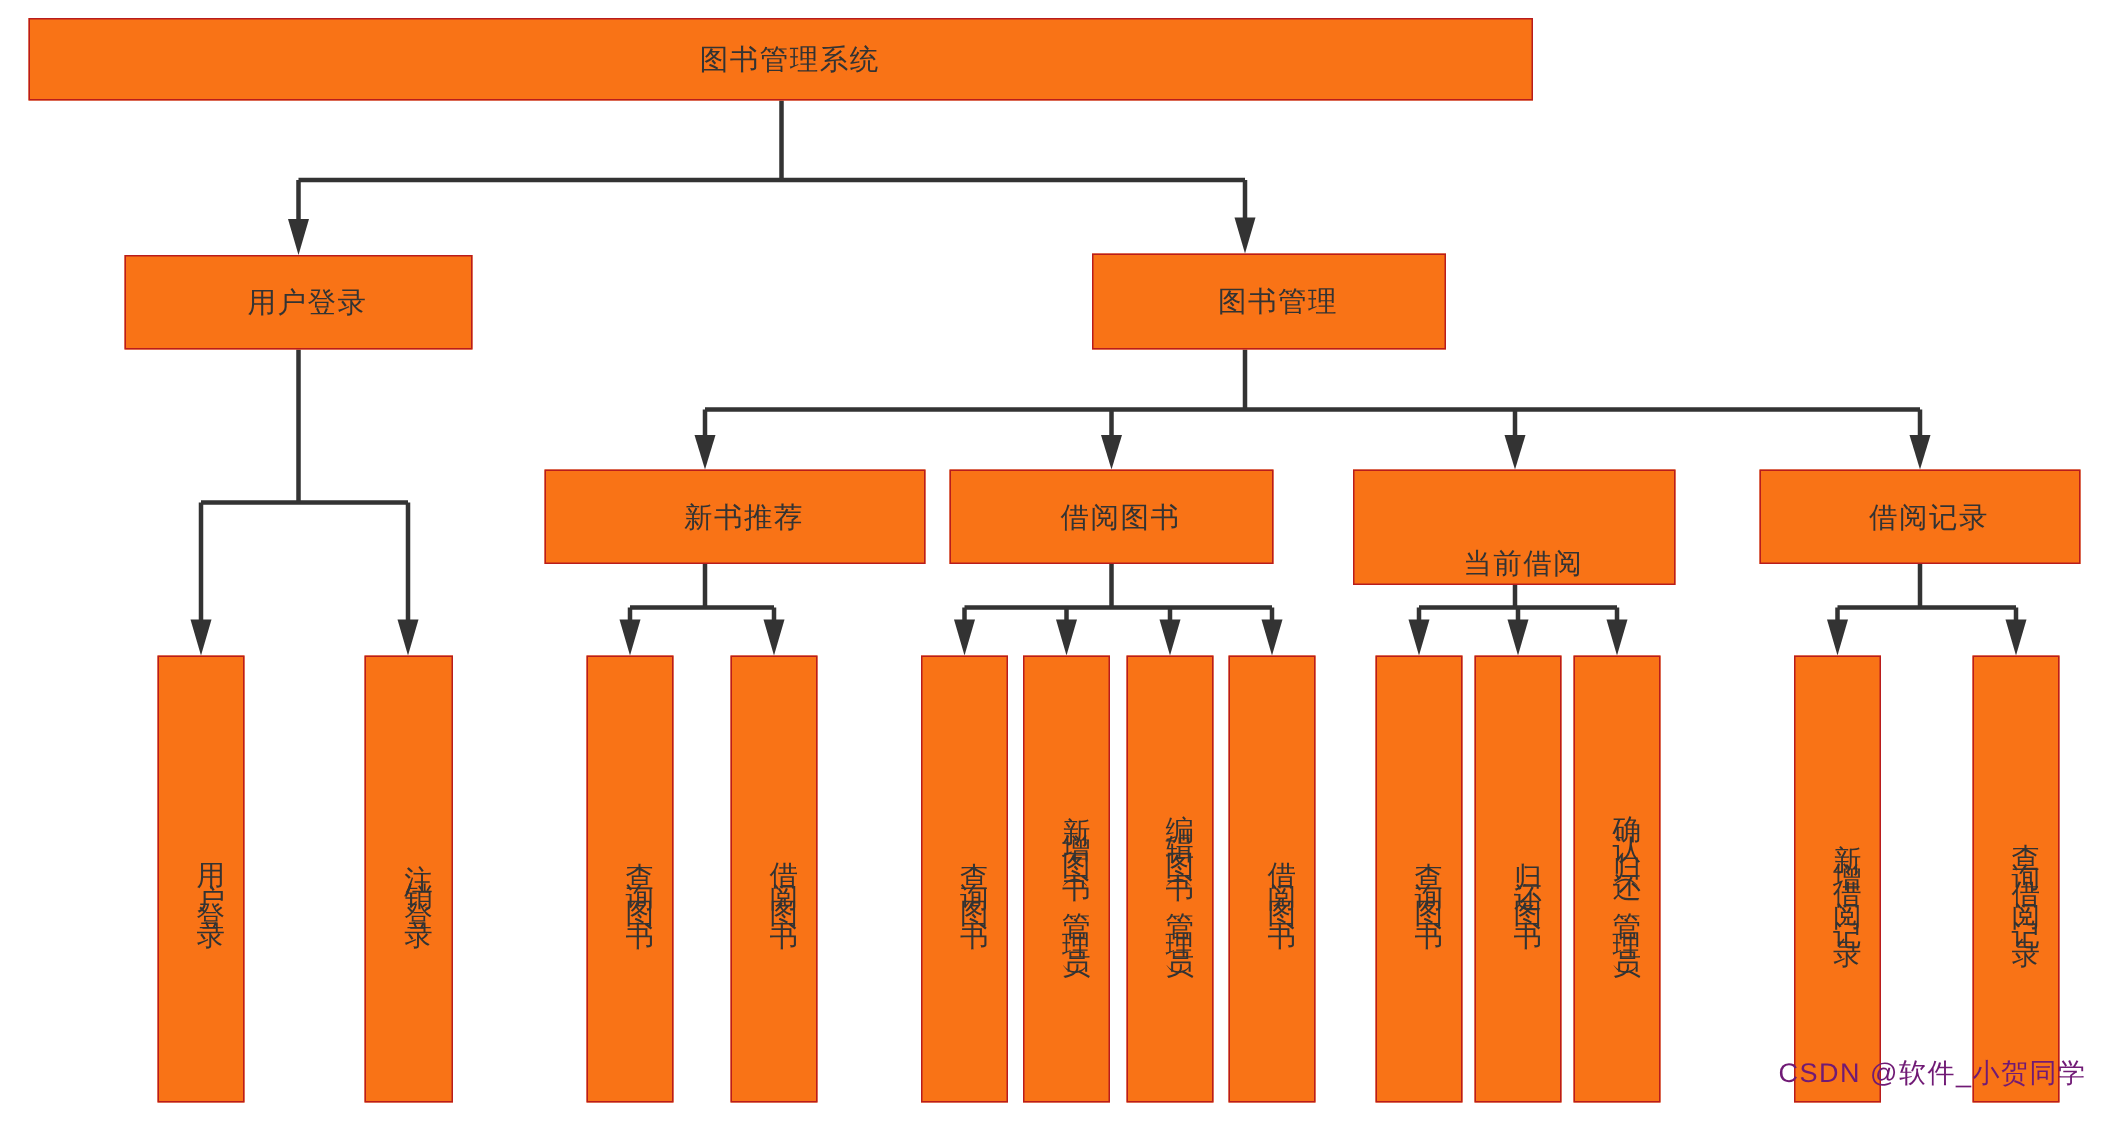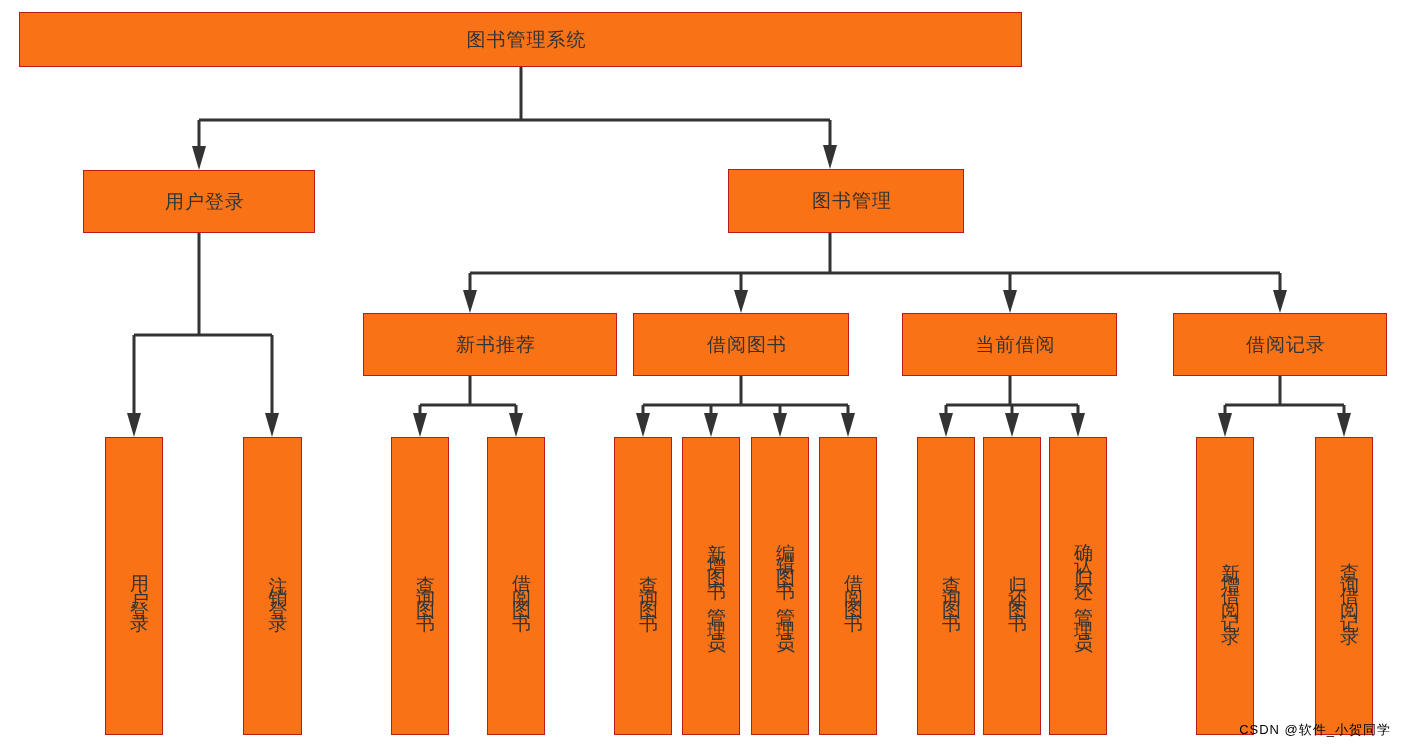--- a/index.html
+++ b/index.html
@@ -30,23 +30,23 @@
   .vbox span{
     writing-mode:vertical-rl;
     text-orientation:mixed;
     letter-spacing:0.68em;
     line-height:1;
     white-space:nowrap;
   }
   .watermark{
     position:absolute;
     right:14px;
-    bottom:8px;
-    font-size:13px;
-    color:#000000;
+    bottom:20px;
+    font-size:18px;
+    color:#701a75;
     letter-spacing:1px;
     z-index:3;
   }
 </style>
 </head>
 <body>
 
 <div class="canvas">
 
   <svg class="connectors" width="1405" height="747" viewBox="0 0 1405 747">
@@ -99,21 +99,21 @@
   <div class="box" style="left:728px;top:169px;width:236px;height:64px;">
     <span>图书管理</span>
   </div>
 
   <div class="box" style="left:363px;top:313px;width:254px;height:63px;">
     <span>新书推荐</span>
   </div>
   <div class="box" style="left:633px;top:313px;width:216px;height:63px;">
     <span>借阅图书</span>
   </div>
-  <div class="box" style="left:902px;top:313px;width:215px;height:63px;">
+  <div class="box" style="left:902px;top:313px;width:215px;height:77px;align-items:flex-end;">
     <span>当前借阅</span>
   </div>
   <div class="box" style="left:1173px;top:313px;width:214px;height:63px;justify-content:center;">
     <span>借阅记录</span>
   </div>
 
   <div class="box vbox" style="left:105px;top:437px;width:58px;height:298px;">
     <span>用户登录</span>
   </div>
   <div class="box vbox" style="left:243px;top:437px;width:59px;height:298px;">

